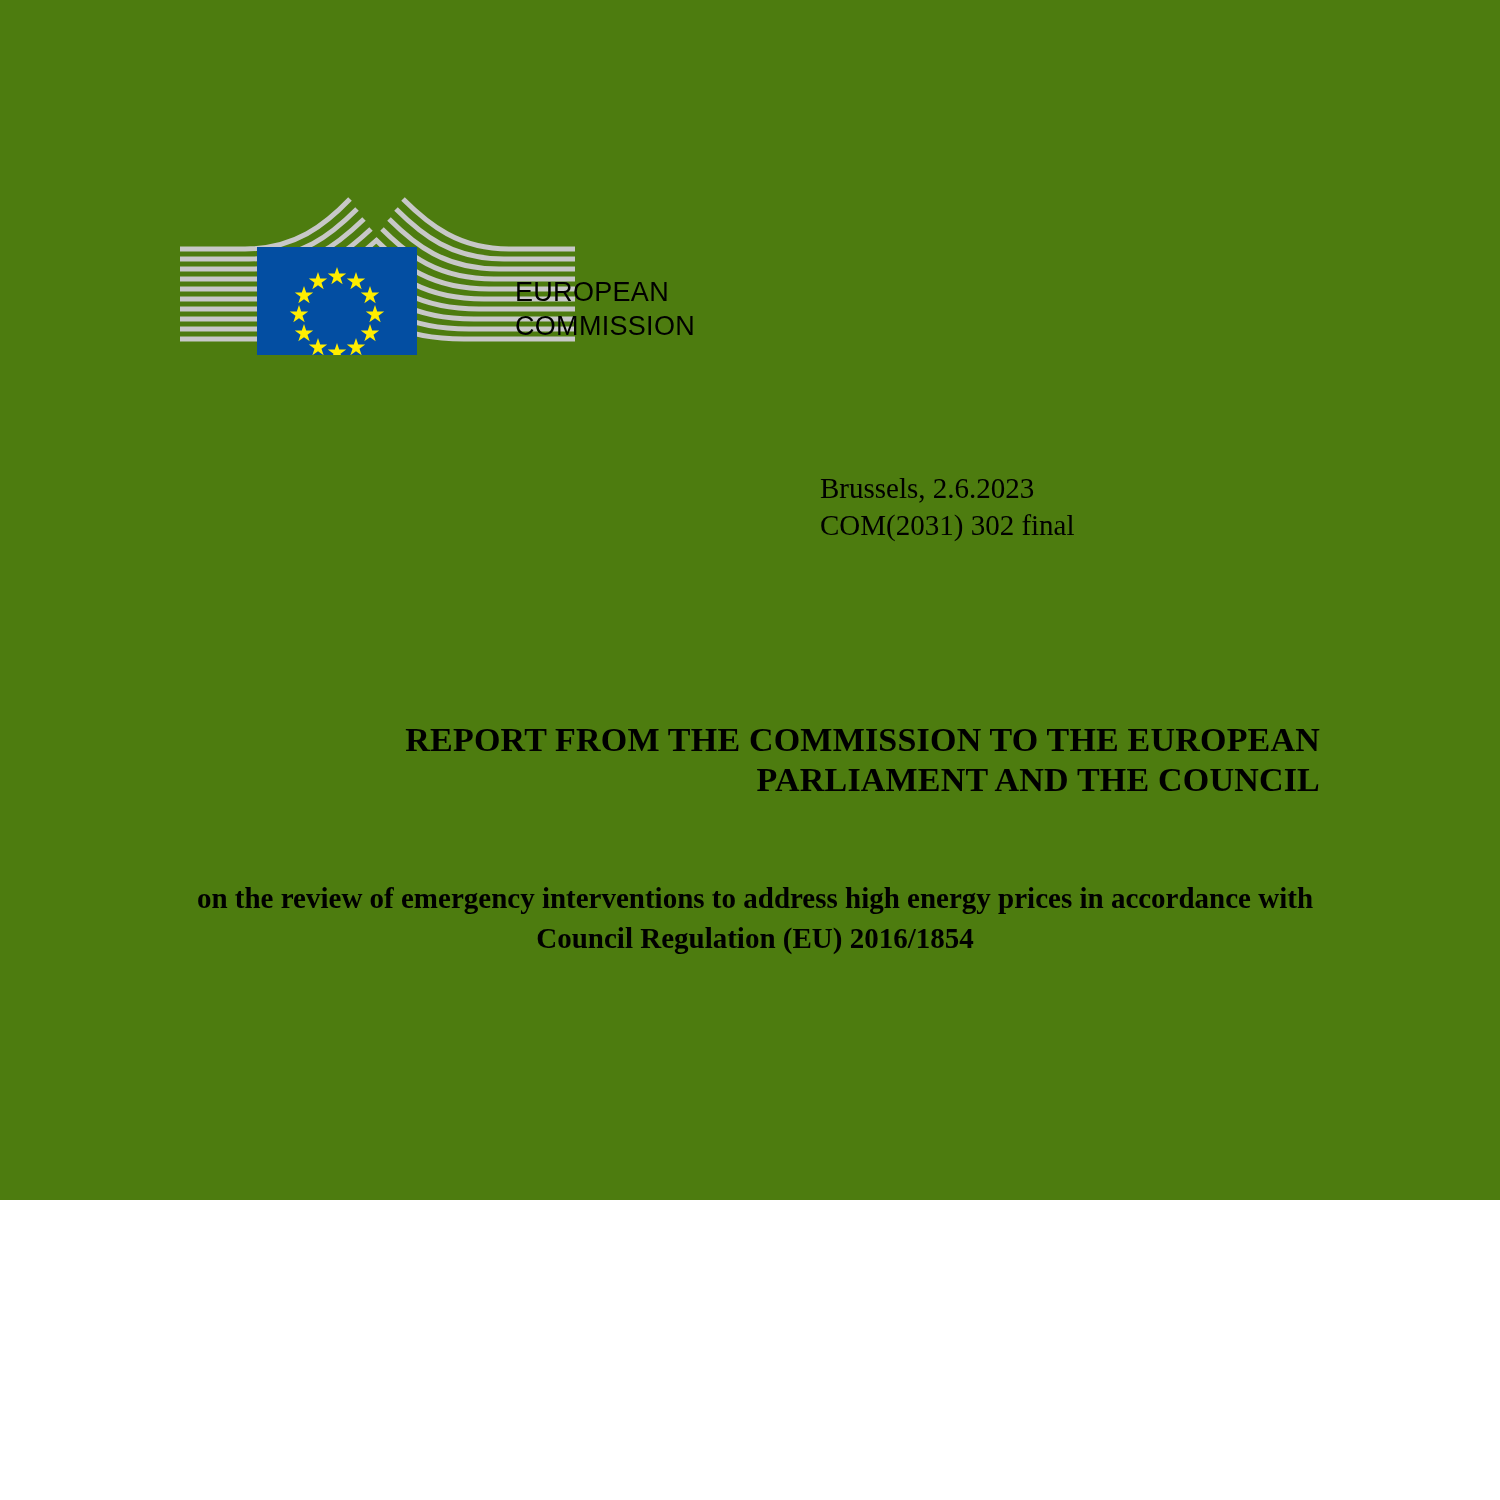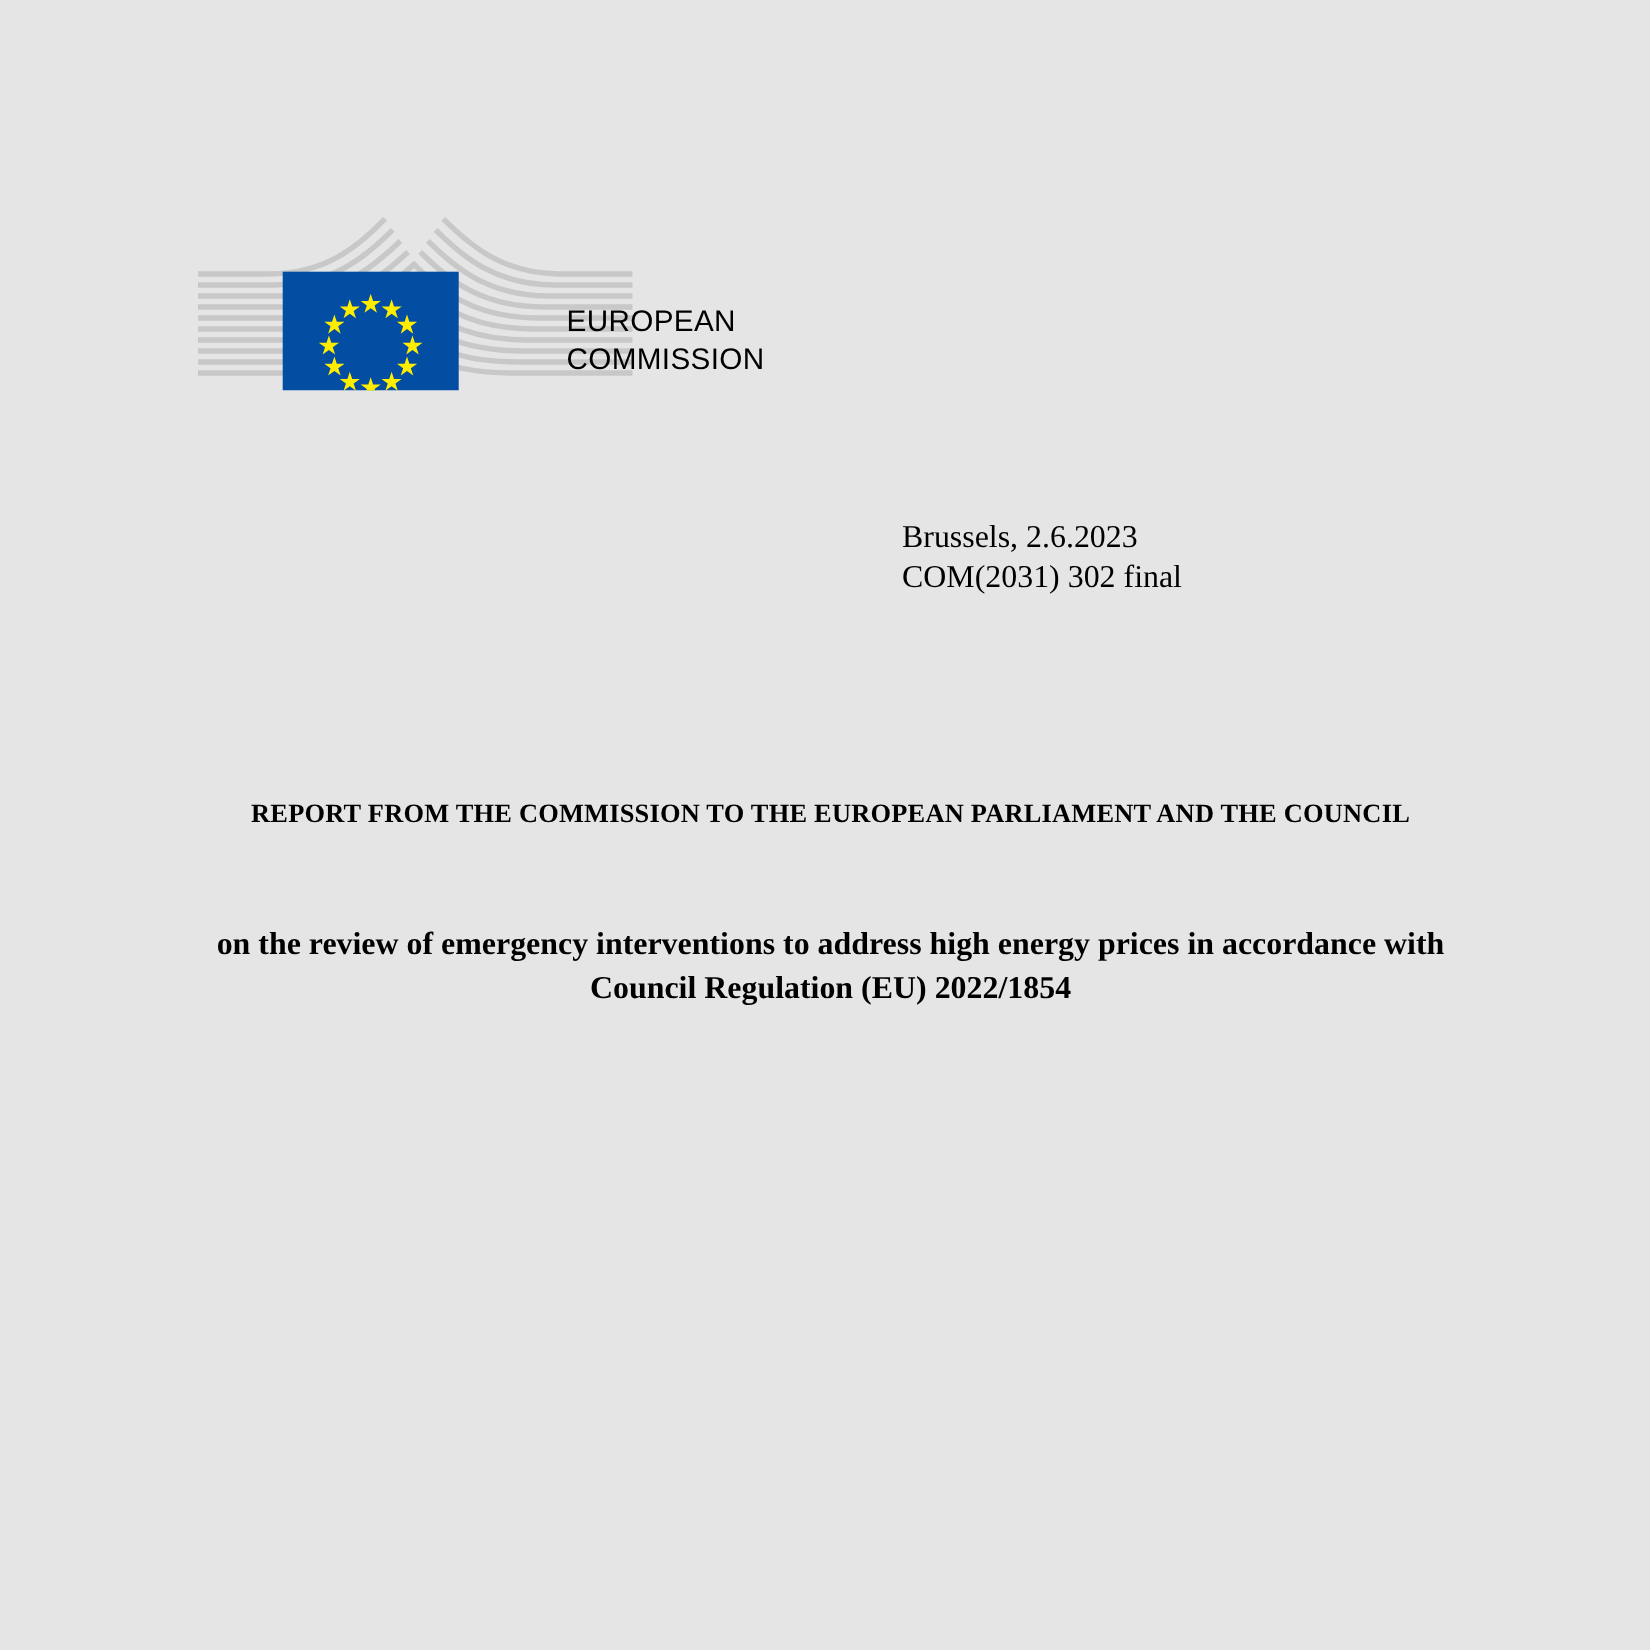--- a/index.html
+++ b/index.html
@@ -3,22 +3,22 @@
 <meta charset="utf-8">
 <style>
   html, body {
     margin: 0;
     padding: 0;
     background: #ffffff;
   }
   .page {
     position: relative;
     width: 1500px;
-    height: 1500px;
-    background: #e5e5e5;
+    height: 1200px;
+    background: #4d7c0f;
     font-family: "Liberation Serif", serif;
     color: #000000;
     overflow: hidden;
   }
 
   
   .logo-block {
     position: absolute;
     left: 175px;
     top: 185px;
@@ -57,25 +57,26 @@
 
   
   .title-block {
     position: absolute;
     left: 190px;
     top: 720px;
     width: 1130px;
     text-align: center;
   }
   .doc-title {
-    font-size: 24px;
+    font-size: 34px;
     font-weight: bold;
     line-height: 40px;
     letter-spacing: 0.2px;
     margin: 0;
+    text-align: right;
   }
   .doc-subtitle {
     font-size: 29px;
     font-weight: bold;
     line-height: 40px;
     margin: 0;
     padding-top: 78px;
   }
 </style>
 </head>
@@ -135,16 +136,16 @@
 COMMISSION</div>
   </div>
 
   <div class="ref-block">
     <span class="ref-line">Brussels, 2.6.2023</span>
     <span class="ref-line">COM(2031) 302 final</span>
   </div>
 
   <div class="title-block">
     <h1 class="doc-title">REPORT FROM THE COMMISSION TO THE EUROPEAN PARLIAMENT AND THE COUNCIL</h1>
-    <h2 class="doc-subtitle">on the review of emergency interventions to address high energy prices in accordance with  Council Regulation (EU) 2022/1854</h2>
+    <h2 class="doc-subtitle">on the review of emergency interventions to address high energy prices in accordance with  Council Regulation (EU) 2016/1854</h2>
   </div>
 
 </div>
 
 </body></html>

